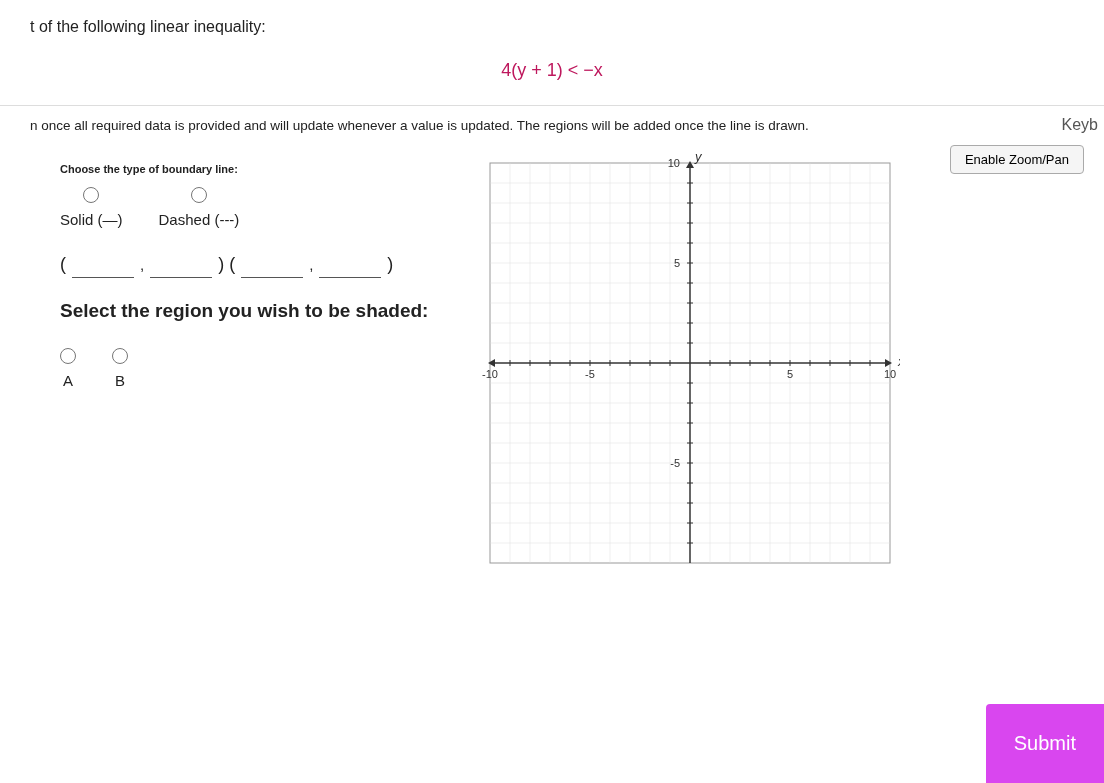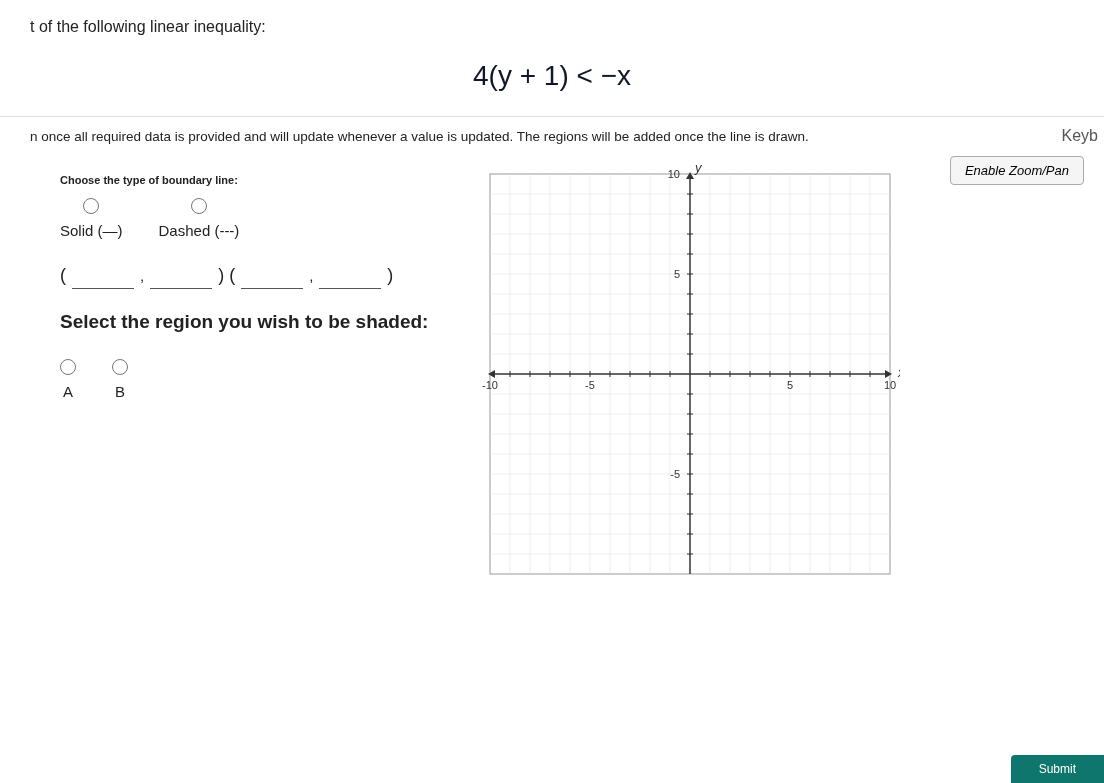--- a/index.html
+++ b/index.html
@@ -18,23 +18,23 @@
       padding: 18px 30px 16px 30px;
       border-bottom: 1px solid #ddd;
     }
     .problem-text {
       font-size: 16px;
       color: #222;
       margin-bottom: 14px;
     }
     .inequality-display {
       text-align: center;
-      font-size: 28px;
+      font-size: 18px;
       padding: 10px 0 8px 0;
-      color: #0f172a;
+      color: #be185d;
     }
 
     
     .bottom-section {
       display: flex;
       flex-direction: row;
       padding: 0;
       position: relative;
     }
 
@@ -141,38 +141,37 @@
       position: absolute;
       top: 12px;
       right: 20px;
       background: #f5f5f5;
       border: 1px solid #aaa;
       border-radius: 4px;
       padding: 6px 14px;
       font-size: 13px;
       cursor: pointer;
       z-index: 10;
-      font-style: italic;
     }
 
     .graph-container {
       margin-top: 10px;
       position: relative;
     }
 
     
     .submit-btn {
       position: fixed;
       bottom: 0;
       right: 0;
-      background: #0f766e;
+      background: #d946ef;
       color: #fff;
       border: none;
-      padding: 7px 28px;
-      font-size: 12px;
+      padding: 28px 28px;
+      font-size: 20px;
       cursor: pointer;
       border-radius: 4px 0 0 0;
     }
 
     
     .graph-svg {
       display: block;
     }
   </style>
 </head>

